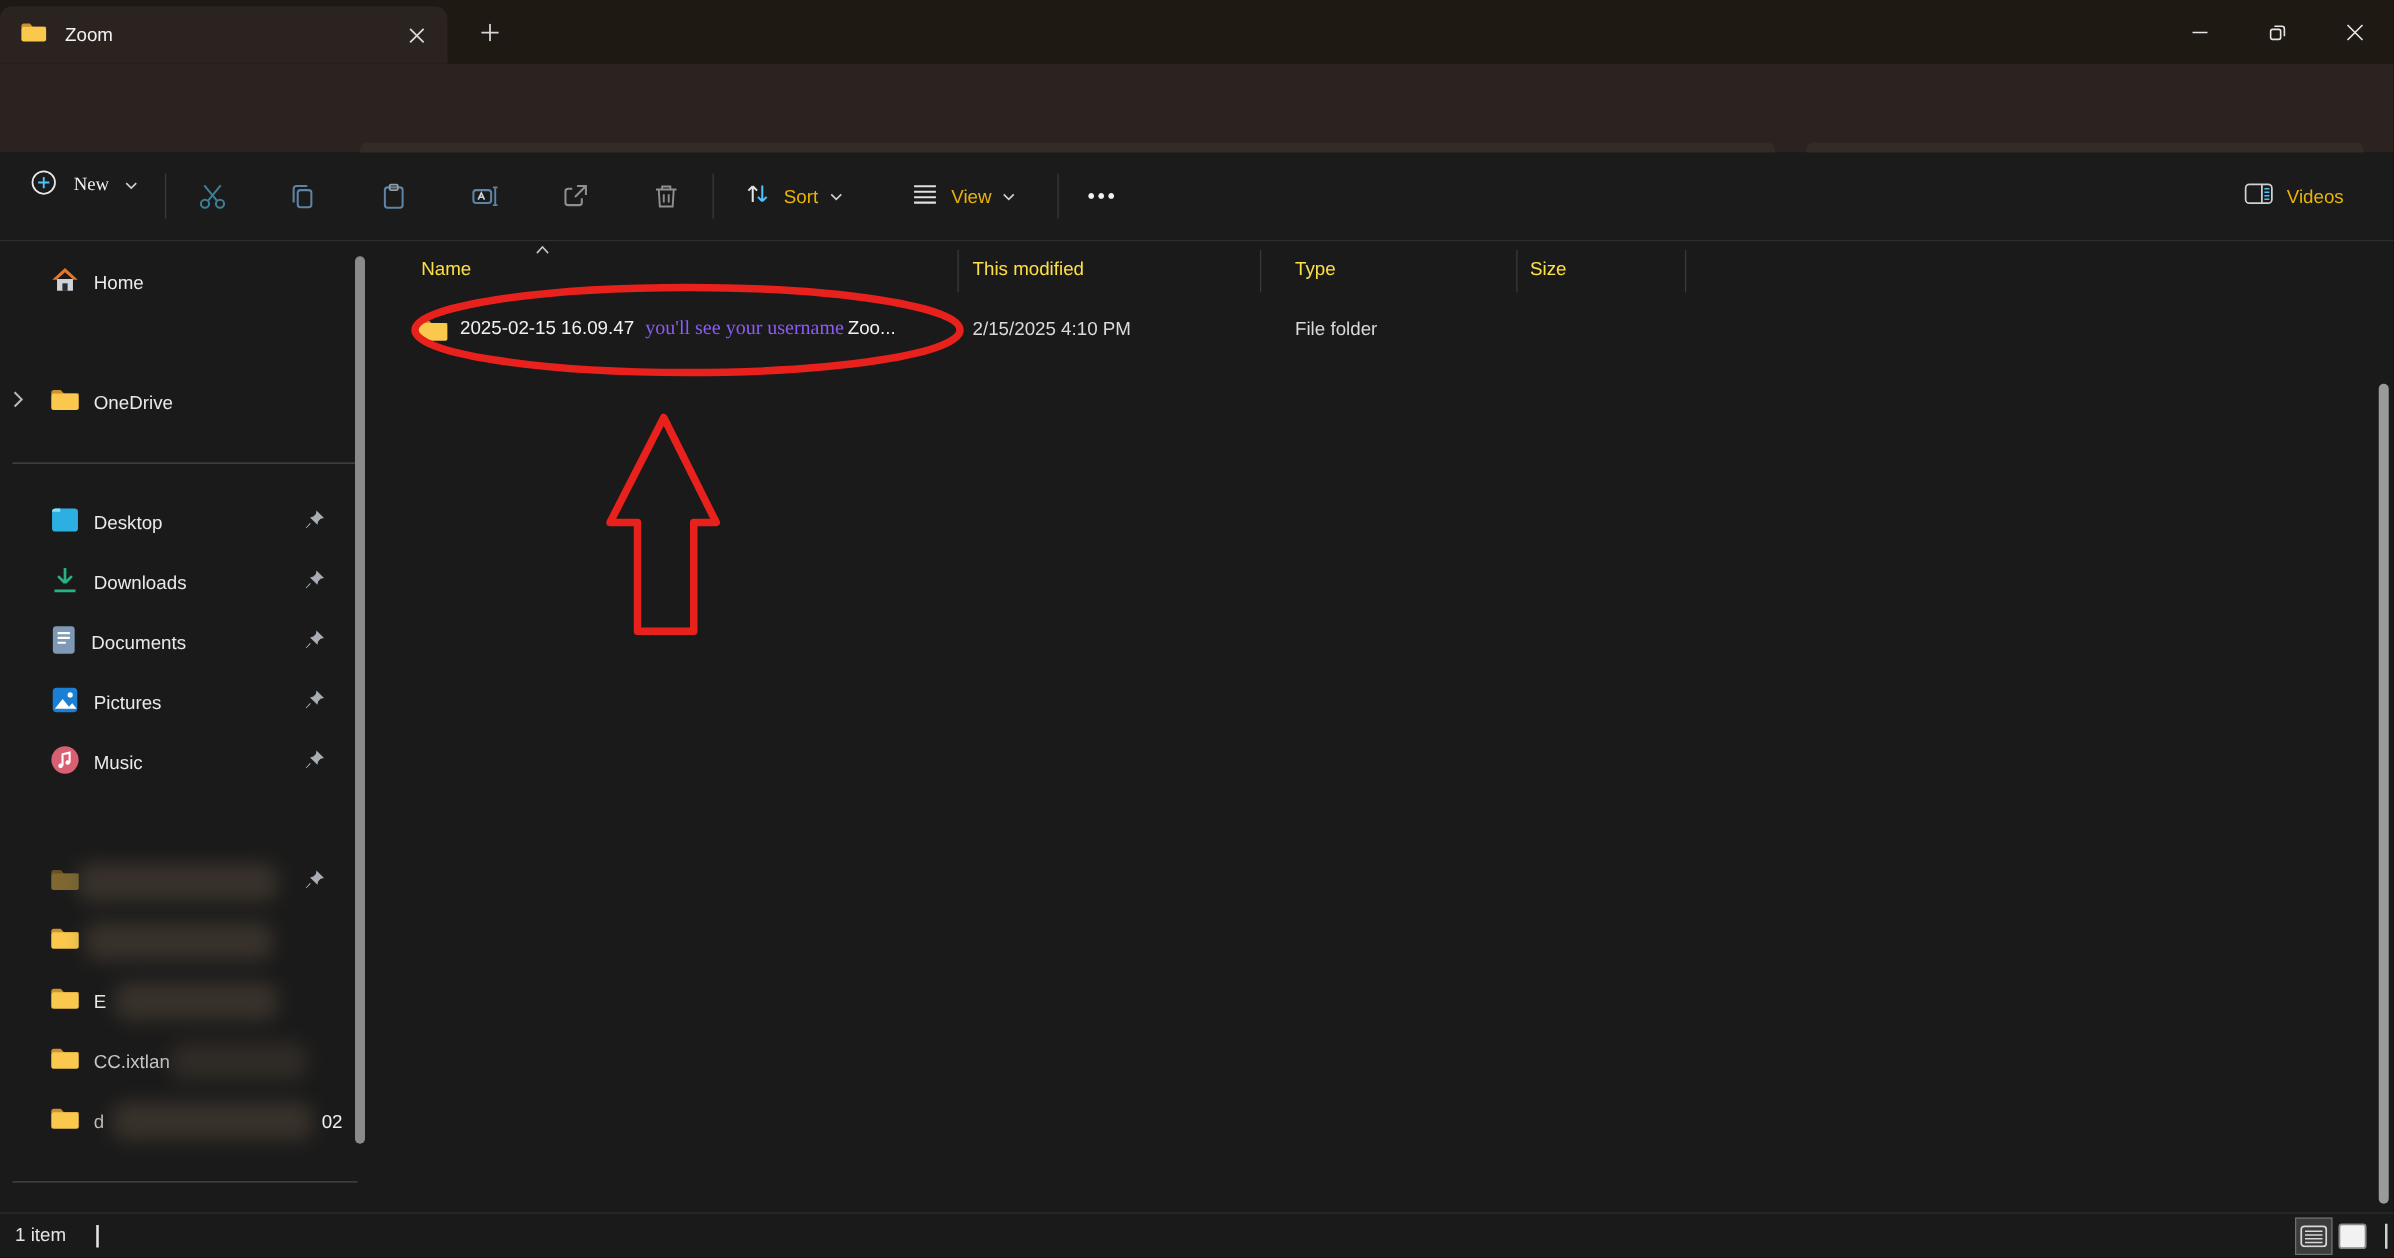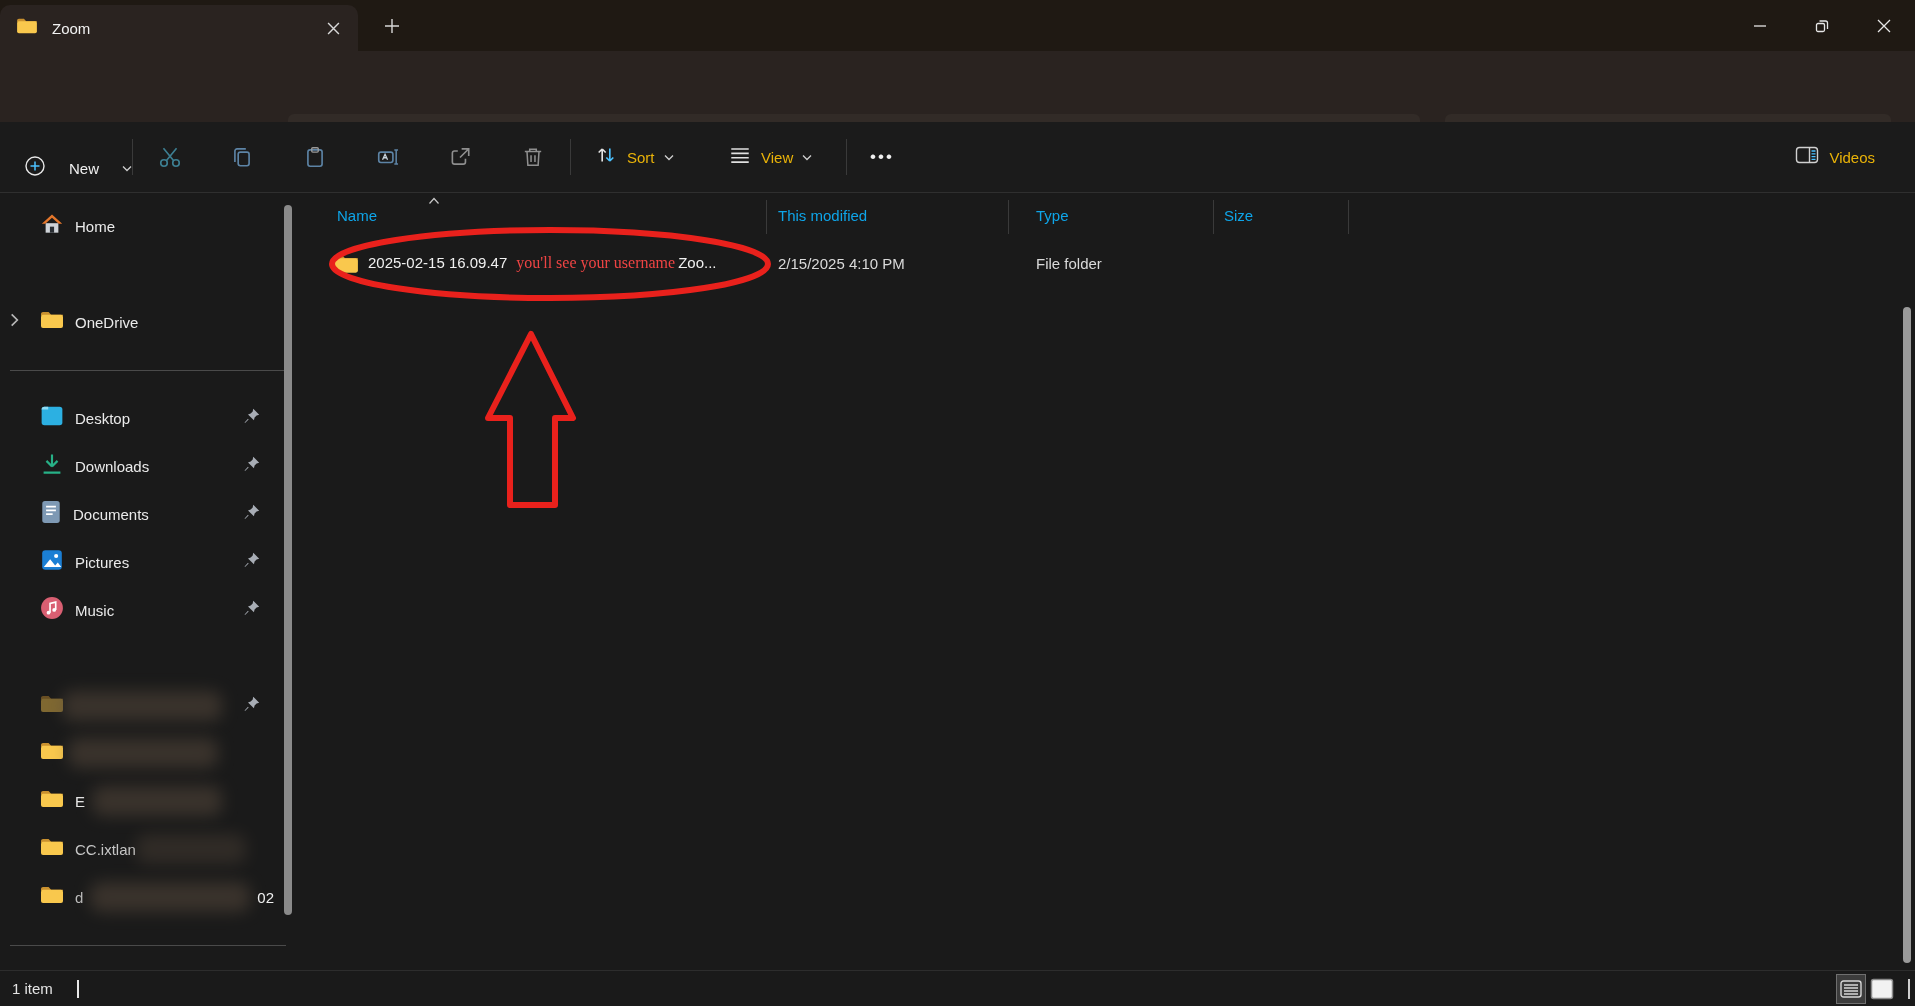--- a/index.html
+++ b/index.html
@@ -23,21 +23,21 @@
   .addressbar { position:absolute; left:288px; top:63px; width:1132px; height:47px; background:#322b27; border-radius:6px;
                 display:flex; align-items:center; padding:0 10px 0 16px; }
   .crumb { font-size:15px; color:#f1ede9; padding:0 9px; white-space:nowrap; }
   .bc-chev { display:flex; align-items:center; padding:0 5px; }
   .searchbar { position:absolute; left:1445px; top:63px; width:446px; height:47px; background:#322b27; border-radius:6px;
                display:flex; align-items:center; padding:0 16px; }
   .search-ph { font-size:15px; color:#cfc8c2; flex:1; }
 
   
   .toolbar { position:absolute; top:122px; left:0; right:0; height:71px; background:#1b1b1b; border-bottom:1px solid #2f2f2f; }
-  .tb-new { position:absolute; left:12px; top:24px; height:44px; display:flex; align-items:center; gap:23px; padding:0 12px; border-radius:5px; }
+  .tb-new { position:absolute; left:12px; top:4px; height:44px; display:flex; align-items:center; gap:13px; padding:0 12px; border-radius:5px;font-family:Liberation Serif, serif; }
   .tb-new-label { font-size:15px; color:#f0f0f0; }
   .tb-div { position:absolute; width:1px; top:17px; bottom:17px; background:#3a3a3a; }
   .tb-icon { position:absolute; width:44px; height:44px; top:13px; display:flex; align-items:center; justify-content:center; border-radius:5px; }
   .tb-text-btn { position:absolute; top:13px; height:44px; display:flex; align-items:center; gap:9px; padding:0 12px; border-radius:5px; }
   .tb-label { font-size:15px; color:#eab308; }
   .tb-more { position:absolute; left:858px; top:13px; width:48px; height:44px; display:flex; align-items:center; justify-content:center; border-radius:5px;
              font-size:17px; letter-spacing:2px; color:#f0f0f0; }
   .tb-details { position:absolute; right:28px; top:13px; height:44px; display:flex; align-items:center; gap:10px; padding:0 12px; border-radius:5px; }
 
   
@@ -47,27 +47,27 @@
   .pin { position:absolute; right:28px; top:50%; transform:translateY(-50%); }
   .odchev { position:absolute; left:4px; top:50%; transform:translateY(-50%); }
   .side-div { position:absolute; left:10px; width:276px; height:1px; background:#4a4a4a; }
   .side-scroll { position:absolute; left:284px; top:12px; width:8px; height:710px; background:#8a8a8a; border-radius:4px; }
   .blurblob { position:absolute; background:#5a4c3e; opacity:.5; filter:blur(8px); border-radius:10px; height:30px; top:9px; }
   .dimicon { opacity:.45; }
   .suffix02 { position:absolute; right:14px; font-size:15px; color:#efefef; }
 
   
   .main { position:absolute; top:193px; left:300px; right:0; bottom:36px; }
-  .hdr-label { position:absolute; top:14px; font-size:15px; color:#0ea5e9; }
+  .hdr-label { position:absolute; top:14px; font-size:15px; color:#fde047; }
   .col-div { position:absolute; top:7px; height:34px; width:1px; background:#3a3a3a; }
   .sort-caret { position:absolute; left:128px; top:-2px; }
   .file-row { position:absolute; top:51px; left:4px; right:20px; height:40px; border-radius:4px; }
   .row-icon { position:absolute; left:29px; top:9px; }
   .fname { position:absolute; left:64px; top:10px; font-size:15px; color:#f0f0f0; white-space:nowrap; }
-  .fname .annot { font-family:"Liberation Serif",serif; font-size:16px; color:#ef4444; margin:0 3px 0 9px; }
+  .fname .annot { font-family:"Liberation Serif",serif; font-size:16px; color:#8b5cf6; margin:0 3px 0 9px; }
   .fdate { position:absolute; left:474px; top:11px; font-size:15px; color:#dadada; }
   .ftype { position:absolute; left:732px; top:11px; font-size:15px; color:#dadada; }
   .fsize { position:absolute; left:920px; top:11px; font-size:15px; color:#dadada; }
   .main-scroll { position:absolute; right:4px; top:114px; width:8px; height:656px; background:#9a9a9a; border-radius:4px; }
 
   
   .statusbar { position:absolute; left:0; right:0; bottom:0; height:36px; background:#1a1a1a; border-top:1px solid #2d2d2d; }
   .count { position:absolute; left:12px; top:9px; font-size:15px; color:#e4e4e4; }
   .cursor-bar { position:absolute; left:77px; top:9px; width:2px; height:18px; background:#e8e8e8; }
   .vb1 { position:absolute; right:49px; top:3px; width:30px; height:30px; background:#3c3c3c; border:1px solid #6f6f6f;

